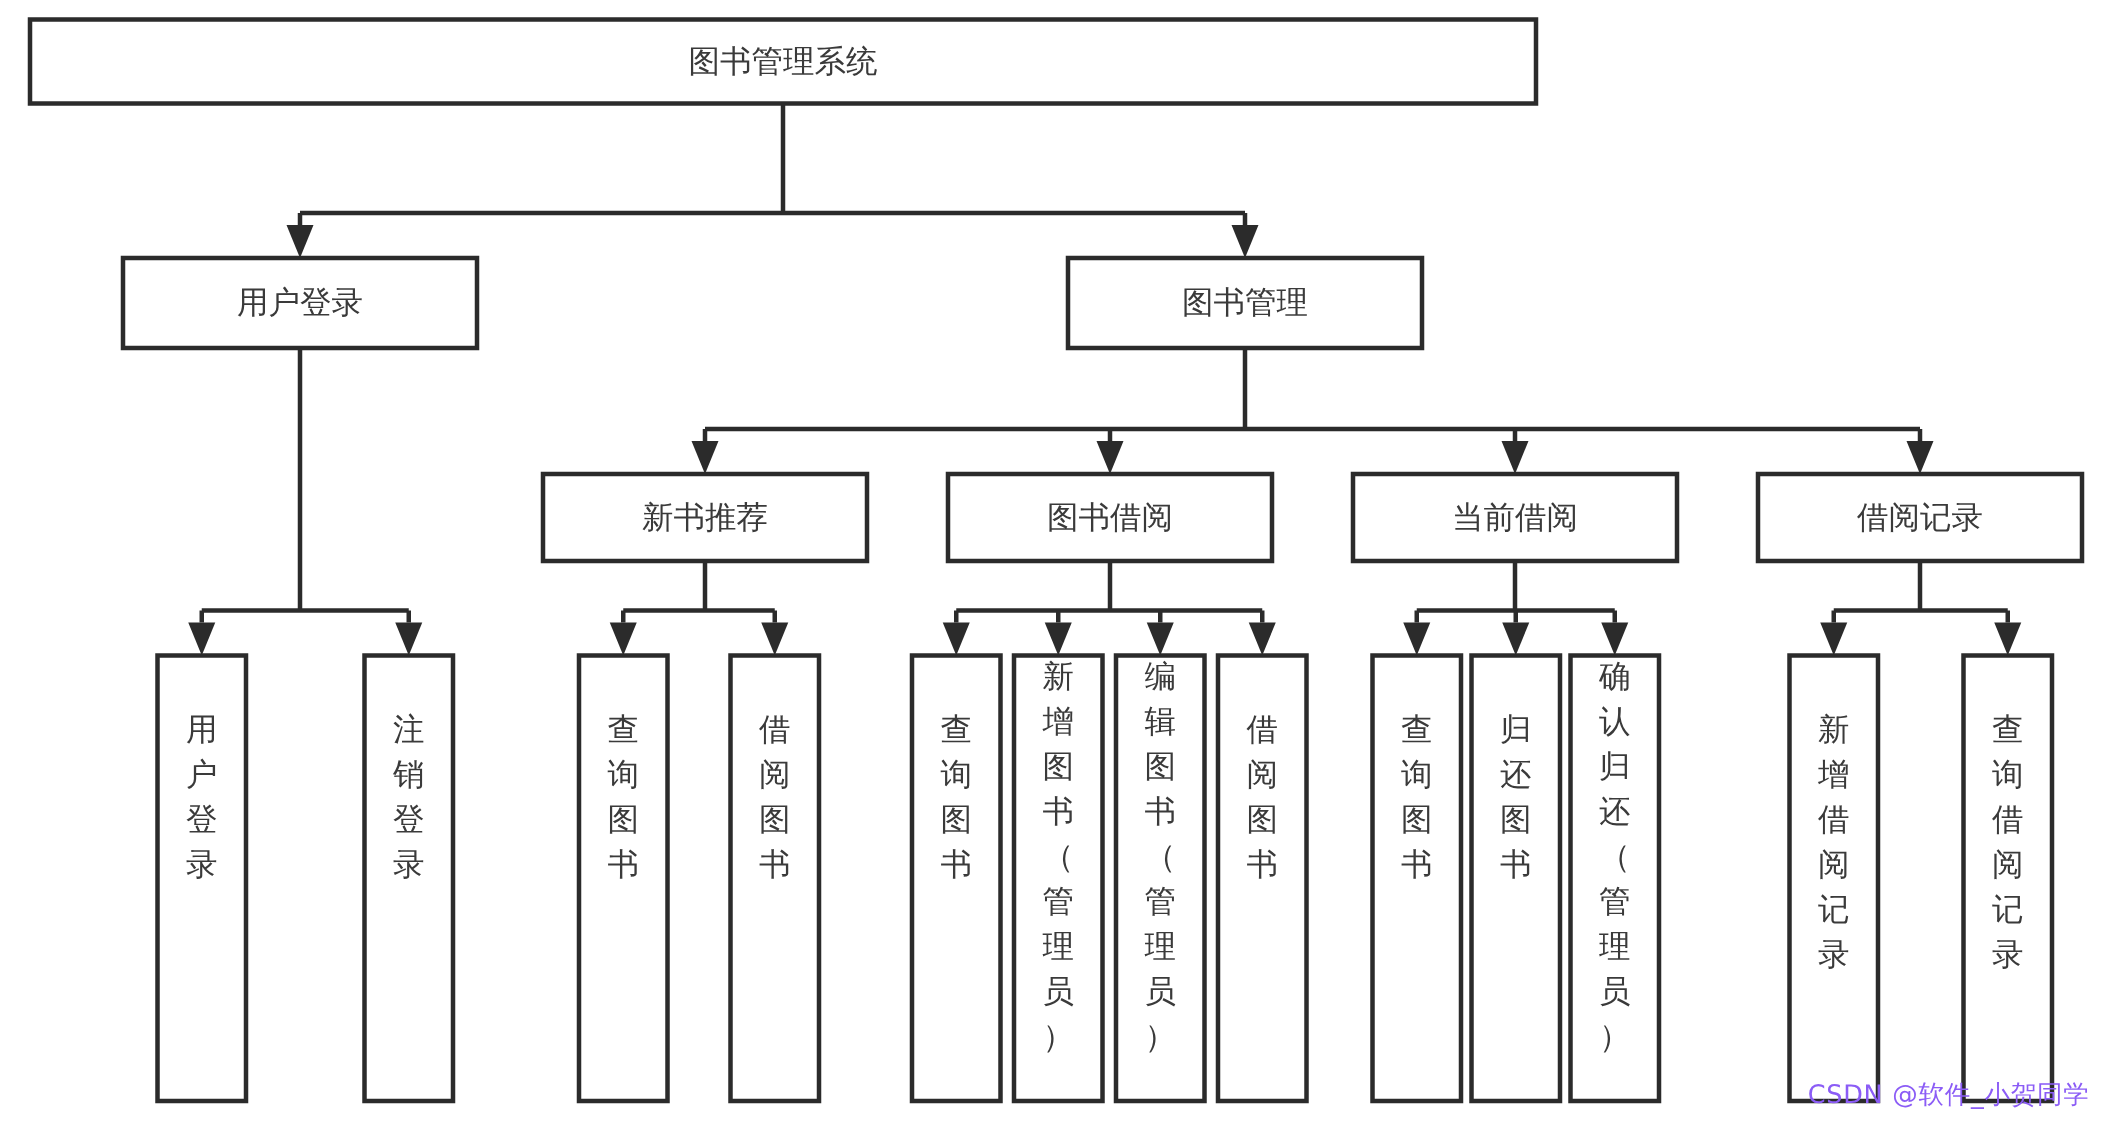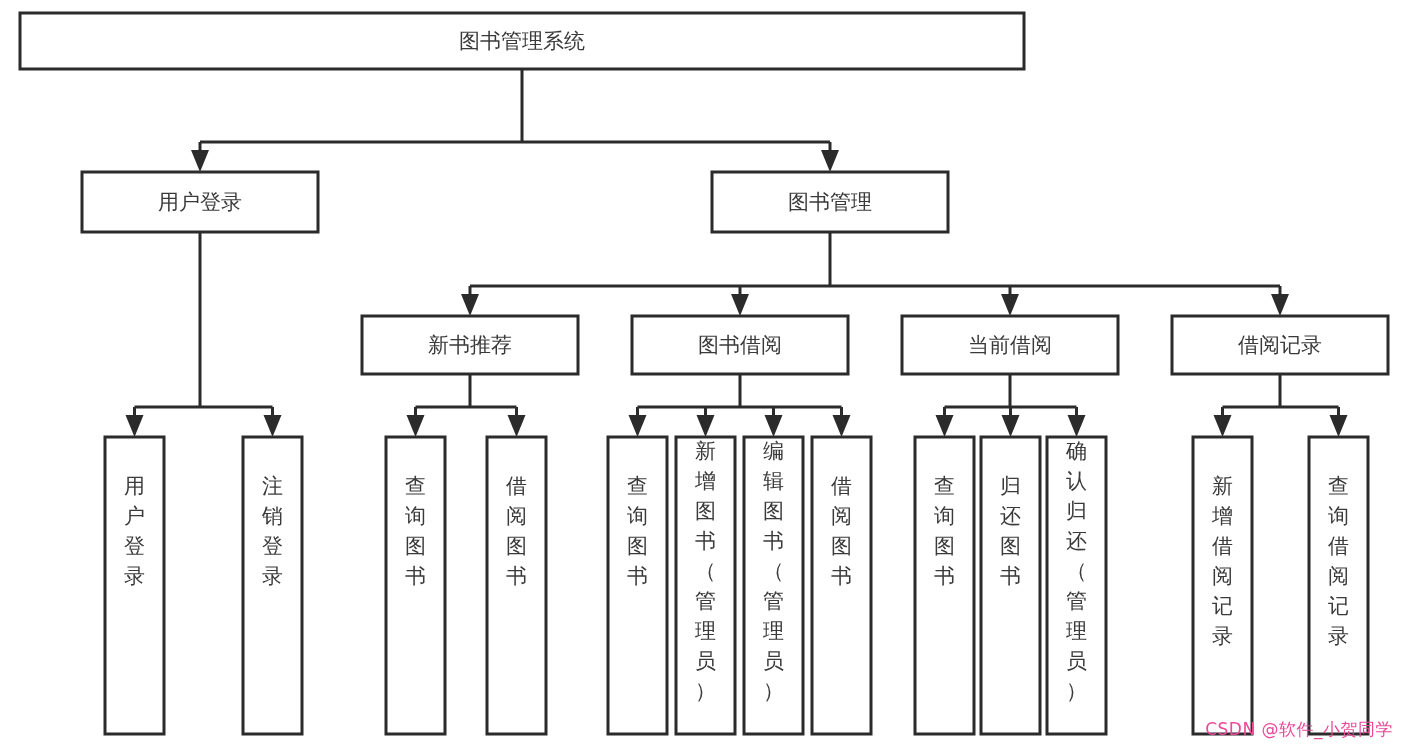--- a/index.html
+++ b/index.html
@@ -55,21 +55,21 @@
     font-size: 21px;
     fill: #3a3a3a;
     text-anchor: middle;
   }
   .watermark {
     position: absolute;
     right: 12px;
     bottom: 6px;
     font-family: "DejaVu Sans", "Liberation Sans", sans-serif;
     font-size: 17px;
-    color: #ec4899;
+    color: #8b5cf6;
     white-space: nowrap;
     letter-spacing: 0.5px;
   }
 </style>
 </head>
 <body>
 
 <div id="diagram-root">
   <svg id="tree-svg" viewBox="0 0 1405 747">
     <g id="connector-layer">

